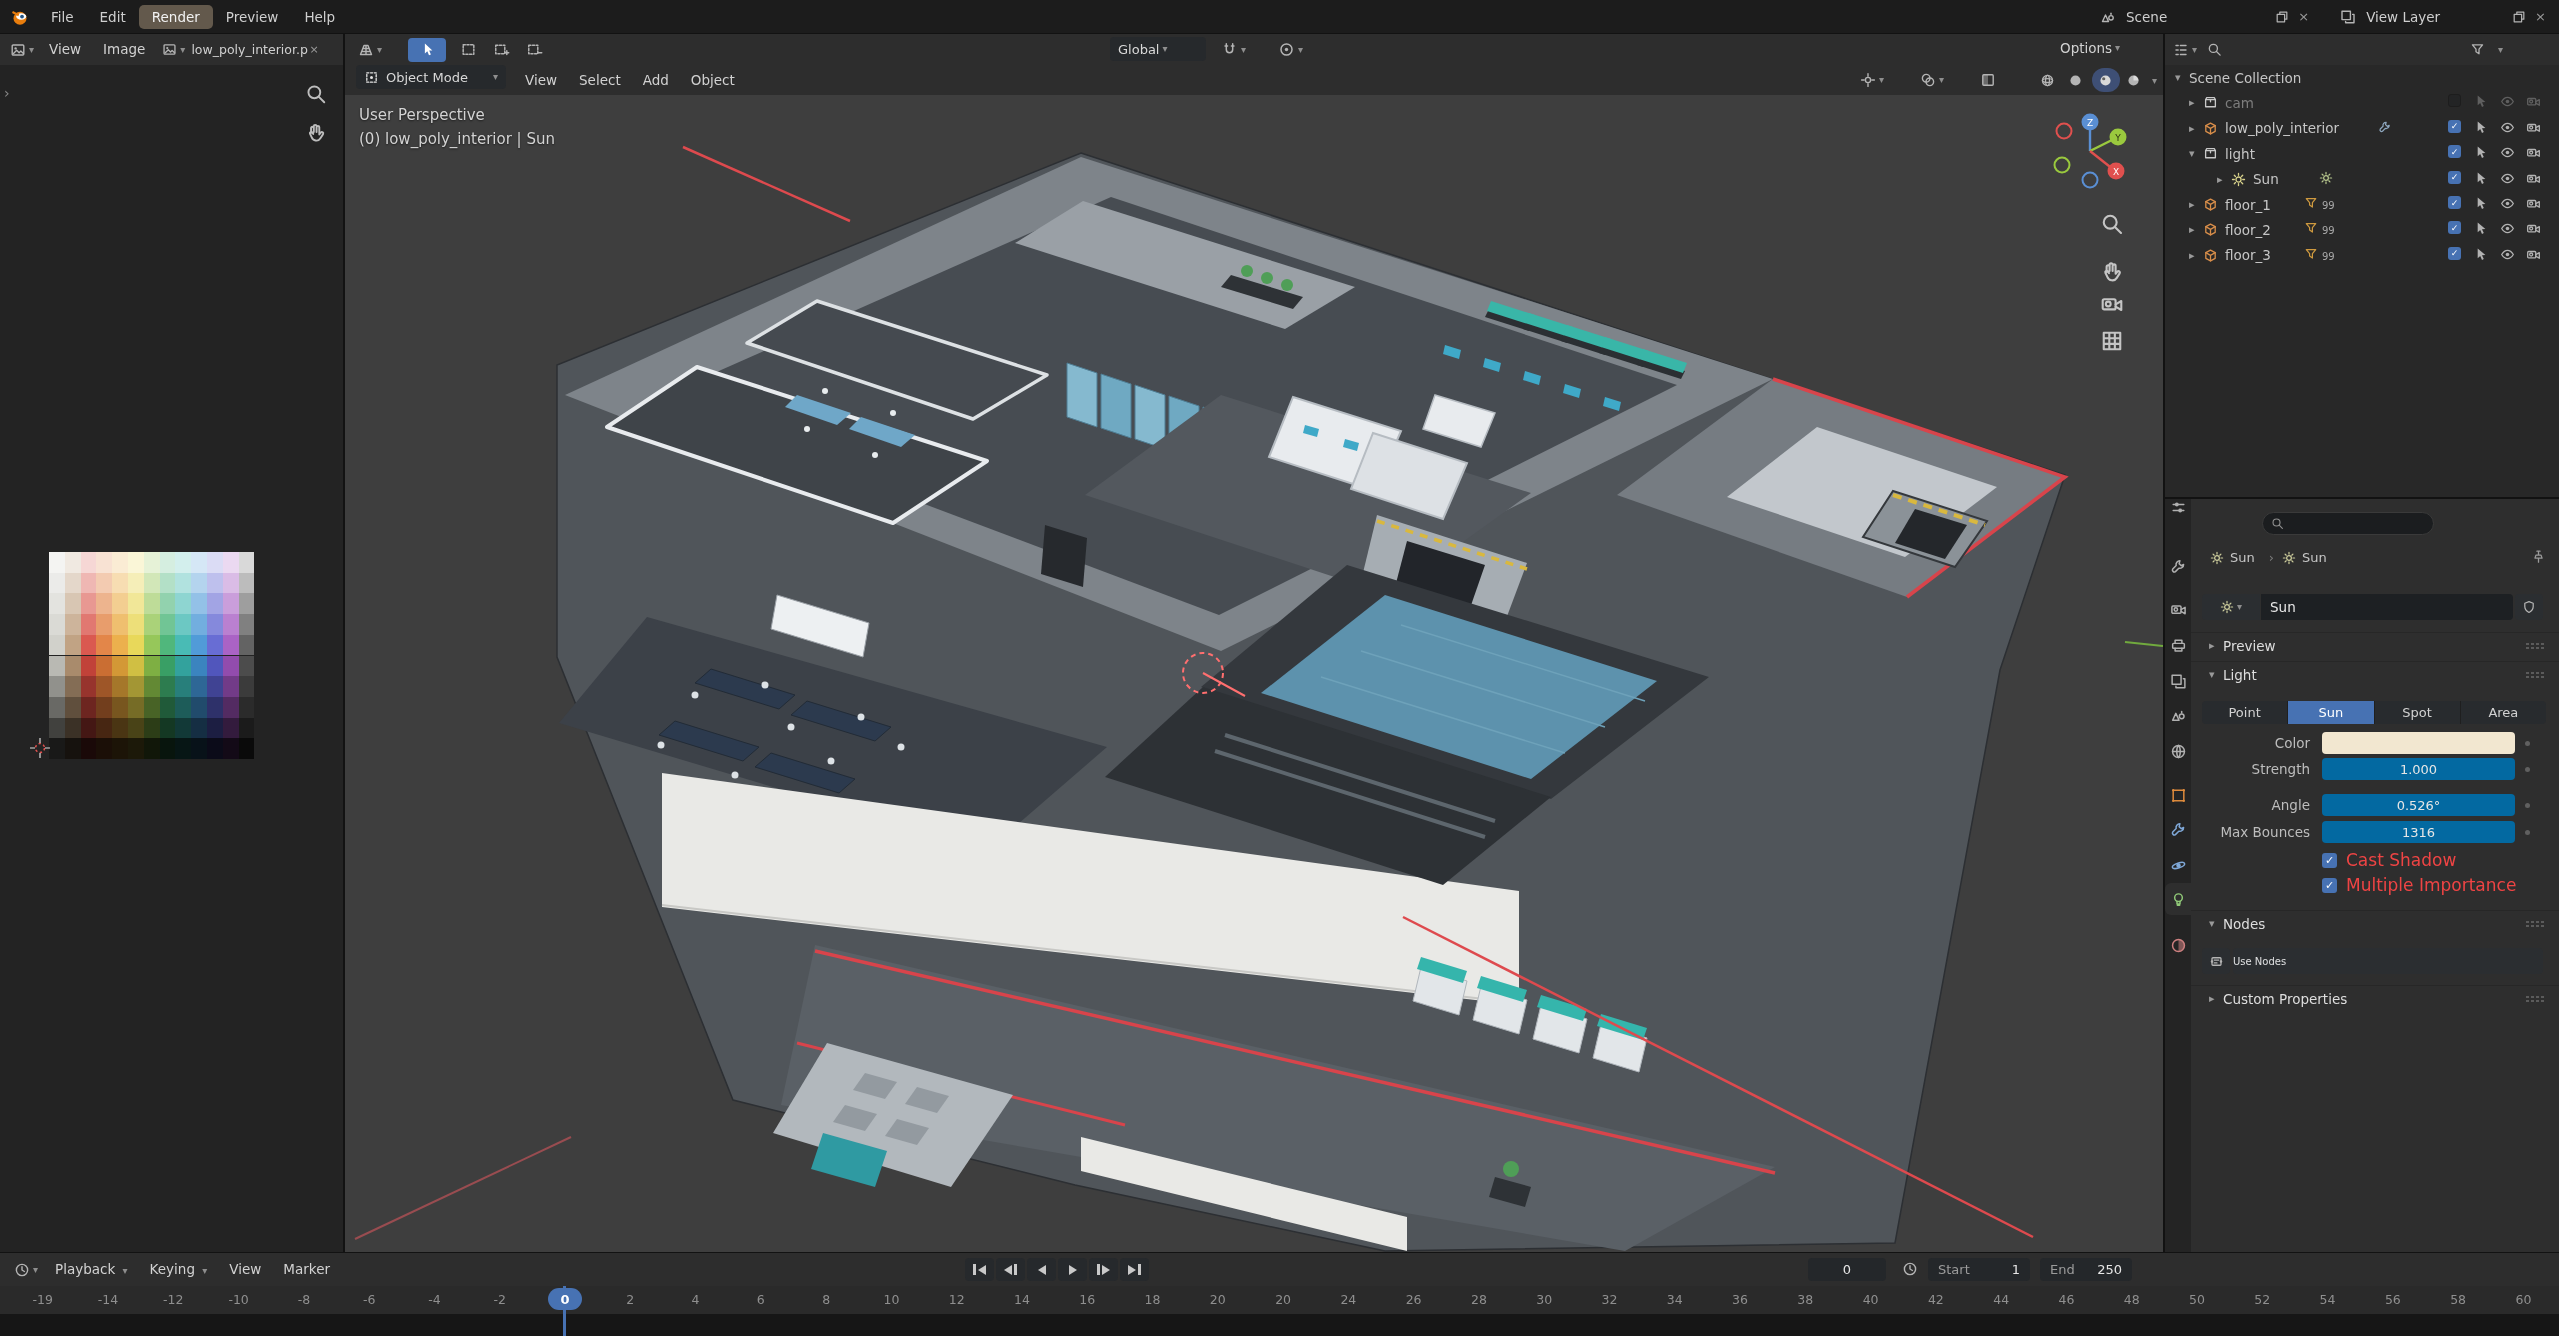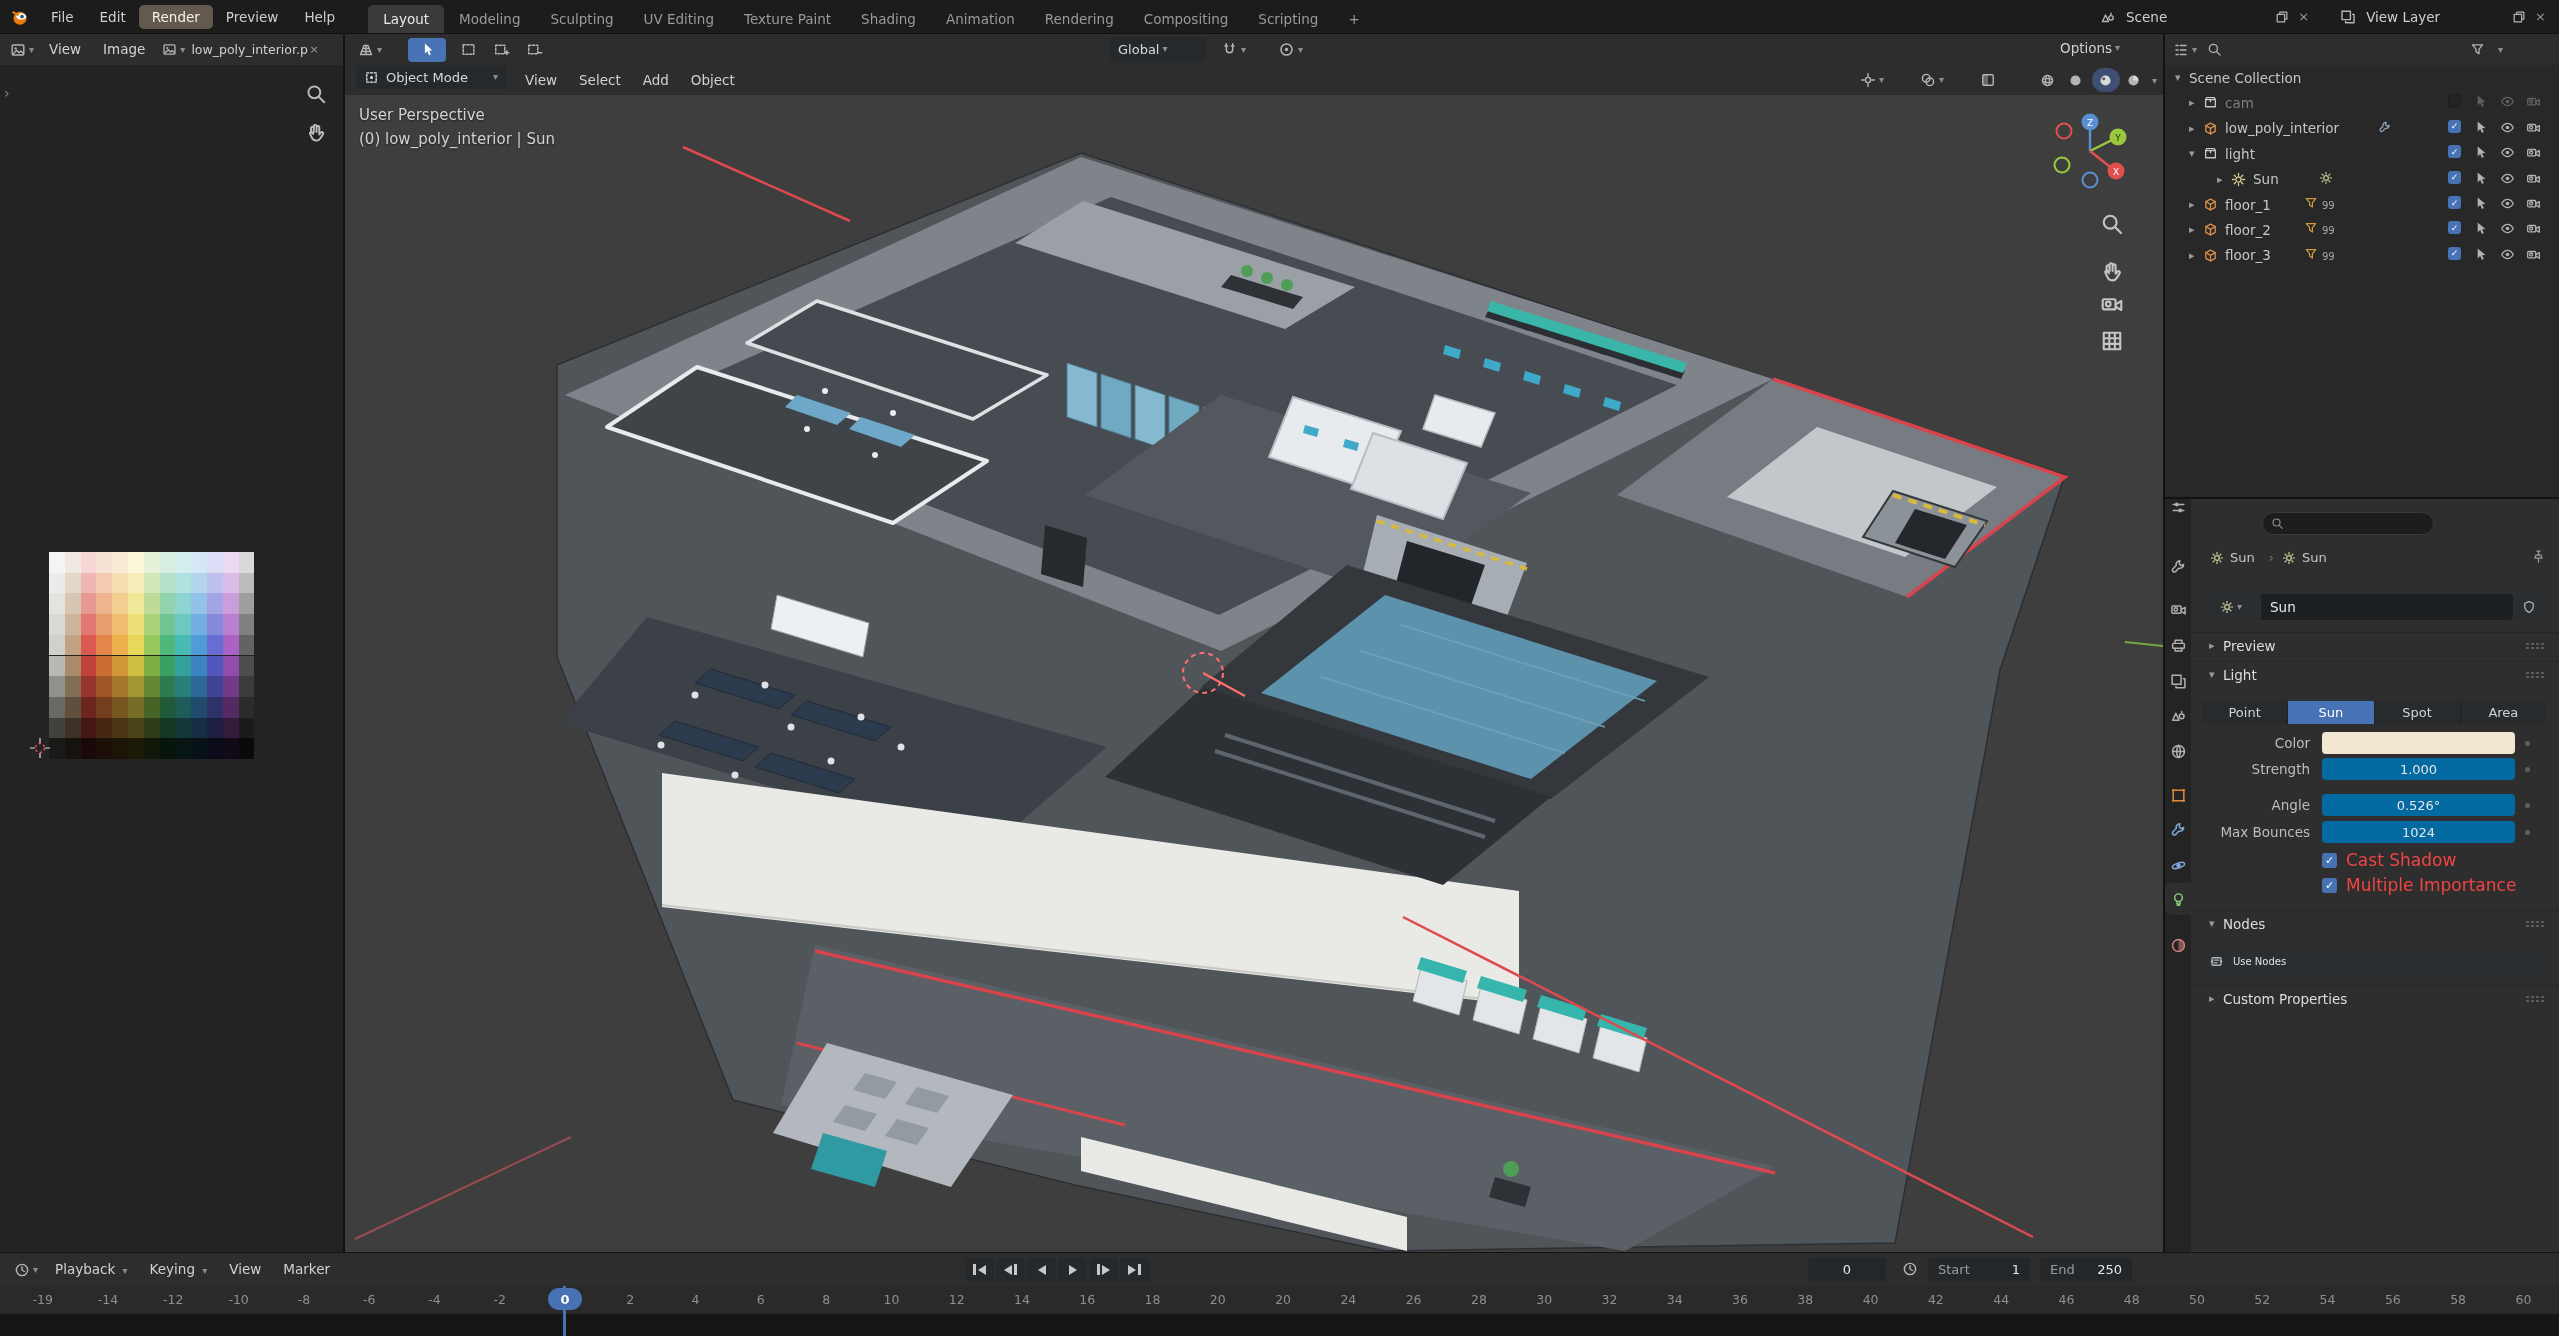--- a/index.html
+++ b/index.html
@@ -97,33 +97,20 @@
           <circle cx="9.6" cy="7.6" r="1.5" fill="#265787"></circle>
           <path d="M2 4l5 2.6" stroke="#e87d0d" stroke-width="1.6" fill="none"></path>
         </svg>
       </span>
     <div id="tb-menus">
         <div class="tmenu">File</div>
         <div class="tmenu">Edit</div>
         <div class="tmenu hl">Render</div>
         <div class="tmenu">Preview</div>
         <div class="tmenu">Help</div>
-      </div>
-    <div id="tb-tabs">
-        <div class="wtab active">Layout</div>
-        <div class="wtab">Modeling</div>
-        <div class="wtab">Sculpting</div>
-        <div class="wtab">UV Editing</div>
-        <div class="wtab">Texture Paint</div>
-        <div class="wtab">Shading</div>
-        <div class="wtab">Animation</div>
-        <div class="wtab">Rendering</div>
-        <div class="wtab">Compositing</div>
-        <div class="wtab">Scripting</div>
-        <div class="wtab">+</div>
       </div>
     <div id="tb-right">
       <span class="mini-ic">
           <svg class="ic" width="16" height="16" viewBox="0 0 16 16" style="--c:#b4b4b4">
             <path class="s" d="M2.5 12.5L5.5 6l3 6.5z"></path>
             <circle class="s" cx="11" cy="8.8" r="2.2"></circle>
             <path class="s" d="M11 4.2v1.4"></path>
           </svg>
         </span>
       <span class="tbr-txt">Scene</span>
@@ -1051,21 +1038,21 @@
           <div class="pfield">1.000</div>
           <span class="pdot"></span>
         </div>
         <div class="prow-i" style="top: 294px;">
           <span class="plabel">Angle</span>
           <div class="pfield">0.526°</div>
           <span class="pdot"></span>
         </div>
         <div class="prow-i" style="top: 321px;">
           <span class="plabel">Max Bounces</span>
-          <div class="pfield">1024</div>
+          <div class="pfield">1316</div>
           <span class="pdot"></span>
         </div>
       </div>
     <div id="pchecks">
         <div class="prow-i" style="top: 349px; left: 157px;">
           <div class="cbx">✓</div>
           <span class="cbxlabel">Cast Shadow</span>
         </div>
         <div class="prow-i" style="top: 374px; left: 157px;">
           <div class="cbx">✓</div>

